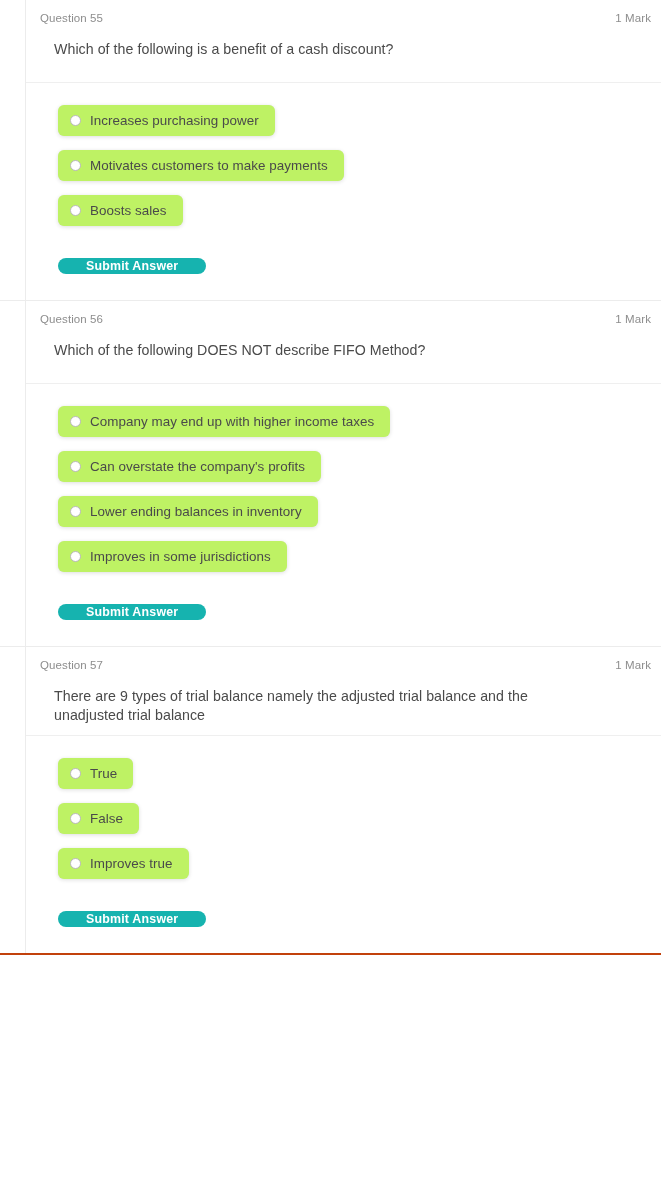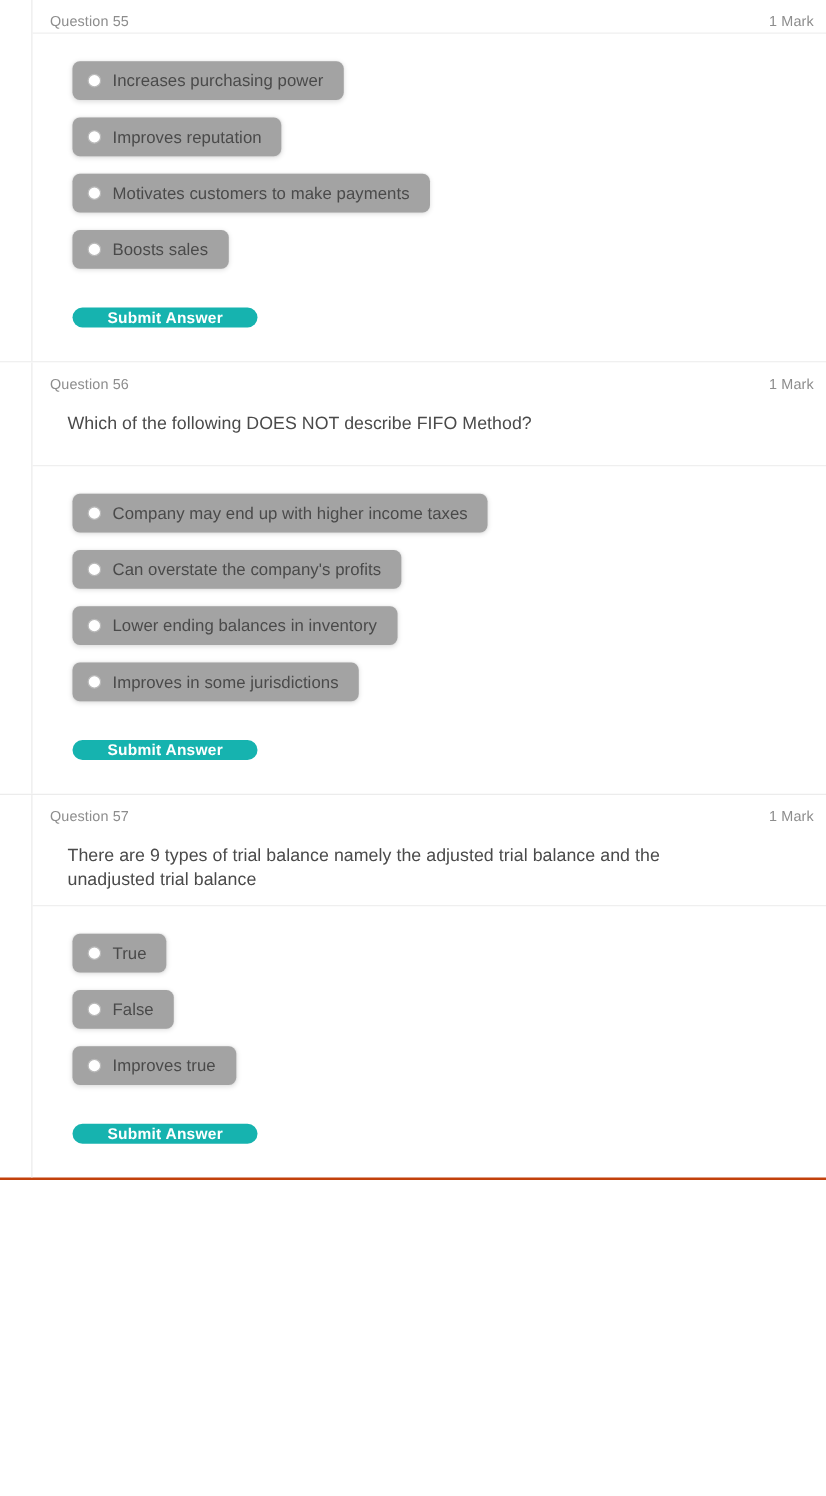--- a/index.html
+++ b/index.html
@@ -84,21 +84,21 @@
     margin: 0;
   }
 
   
   .options {
     padding: 22px 0 0 32px;
   }
   .option {
     display: inline-flex;
     align-items: center;
-    background: #a3a3a3;
+    background: #bef264;
     border-radius: 6px;
     box-shadow: 0 1px 4px rgba(0,0,0,0.13), 0 0 1px rgba(0,0,0,0.06);
     padding: 7px 16px 7px 12px;
     margin-bottom: 14px;
     cursor: pointer;
     max-width: 560px;
   }
   .option-row { display: block; line-height: 0; }
 
   .radio {
@@ -140,33 +140,30 @@
 </head>
 <body>
 
 <div class="quiz">
     <div class="question-card">
       <div class="card-inner">
         <div class="q-header">
           <span class="q-number">Question 55</span>
           <span class="q-mark">1 Mark</span>
         </div>
+        <div class="q-body">
+          <div class="q-text">Which of the following is a benefit of a cash discount?</div>
+        </div>
         <div class="q-divider"></div>
         <div class="options">
 
         <div class="option-row">
           <div class="option">
             <span class="radio"></span>
             <span class="option-label">Increases purchasing power</span>
-          </div>
-        </div>
-        <div class="option-row">
-          <div class="option">
-            <span class="radio"></span>
-            <span class="option-label">Improves reputation</span>
           </div>
         </div>
         <div class="option-row">
           <div class="option">
             <span class="radio"></span>
             <span class="option-label">Motivates customers to make payments</span>
           </div>
         </div>
         <div class="option-row">
           <div class="option">

